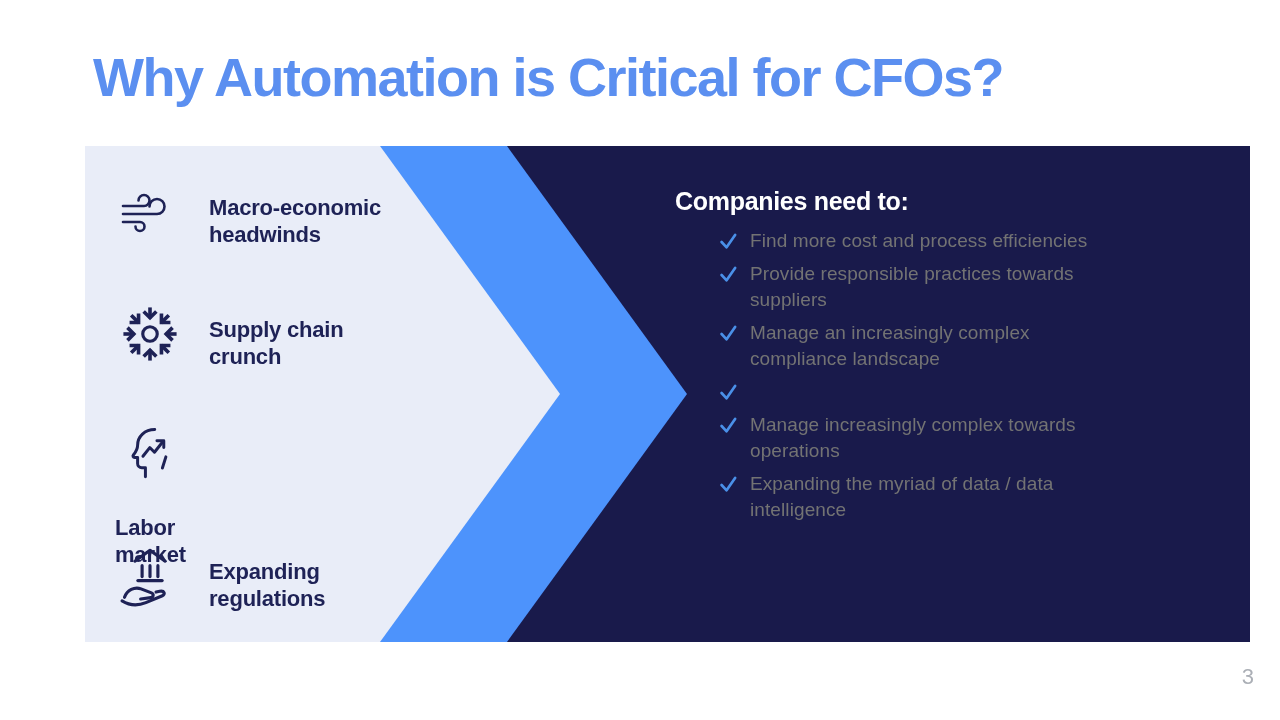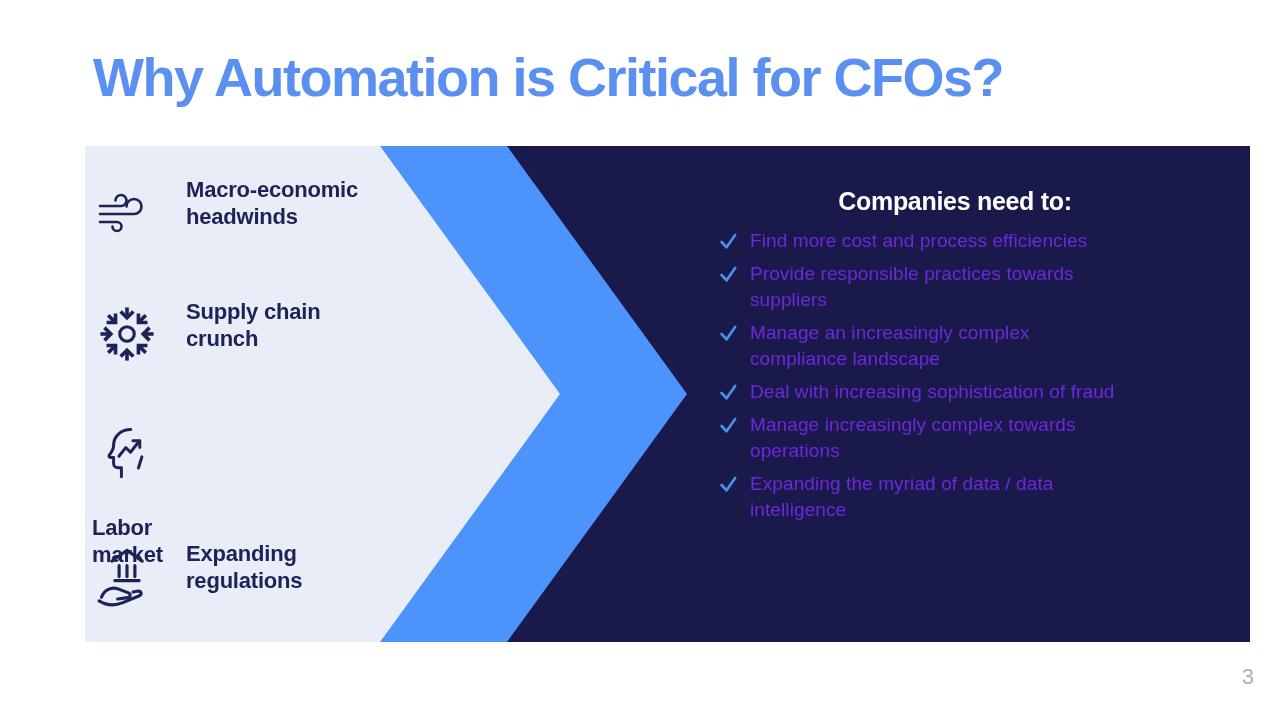--- a/index.html
+++ b/index.html
@@ -38,23 +38,23 @@
     position: absolute;
     left: 0; top: 0;
     width: 1165px;
     height: 496px;
     display: block;
   }
   
   .challenges { position: absolute; left: 0; top: 0; width: 480px; height: 496px; }
   .challenge {
     position: absolute;
-    left: 7px;
+    left: 30px;
     display: flex;
-    align-items: flex-start;
+    align-items: flex-end;
     gap: 24px;
     height: 72px;
   }
   .challenge.c0 { top: 30px; }
   .challenge.c1 { top: 152px; }
   .challenge.c2 { top: 274px; flex-direction: column; }
   .challenge.c3 { top: 394px; }
   .challenge .icon-box {
     width: 70px;
     height: 72px;
@@ -78,35 +78,34 @@
     top: 40px;
     width: 560px;
   }
   .right-heading {
     font-size: 25px;
     line-height: 30px;
     font-weight: 800;
     color: #FFFFFF;
     letter-spacing: -0.3px;
     margin-bottom: 12px;
-    text-align: center;
   }
   .check-list { list-style: none; margin-left: 45px; }
   .check-list li {
     display: flex;
     align-items: flex-start;
     gap: 13px;
     margin-bottom: 7px;
   }
   .check-ic { flex: 0 0 17px; margin-top: 5px; }
   .li-text {
     font-size: 19px;
     line-height: 26px;
     font-weight: 400;
-    color: #6d28d9;
+    color: #737373;
     letter-spacing: 0.1px;
     white-space: pre-line;
     max-width: 460px;
   }
   .page-number {
     position: absolute;
     right: 26px;
     top: 664px;
     font-size: 22px;
     color: #ABAFB6;
@@ -237,21 +236,20 @@
           <span class="check-ic"><svg width="17" height="17" viewBox="0 0 16 16" fill="none">
                 <polyline points="1.5,8.5 6.2,13.5 14.2,1.8" stroke="#4A90E8" stroke-width="2.5" stroke-linecap="round" stroke-linejoin="round"></polyline>
               </svg></span>
           <span class="li-text">Manage an increasingly complex
 compliance landscape</span>
         </li>
         <li>
           <span class="check-ic"><svg width="17" height="17" viewBox="0 0 16 16" fill="none">
                 <polyline points="1.5,8.5 6.2,13.5 14.2,1.8" stroke="#4A90E8" stroke-width="2.5" stroke-linecap="round" stroke-linejoin="round"></polyline>
               </svg></span>
-          <span class="li-text">Deal with increasing sophistication of fraud</span>
         </li>
         <li>
           <span class="check-ic"><svg width="17" height="17" viewBox="0 0 16 16" fill="none">
                 <polyline points="1.5,8.5 6.2,13.5 14.2,1.8" stroke="#4A90E8" stroke-width="2.5" stroke-linecap="round" stroke-linejoin="round"></polyline>
               </svg></span>
           <span class="li-text">Manage increasingly complex towards
 operations</span>
         </li>
         <li>
           <span class="check-ic"><svg width="17" height="17" viewBox="0 0 16 16" fill="none">

